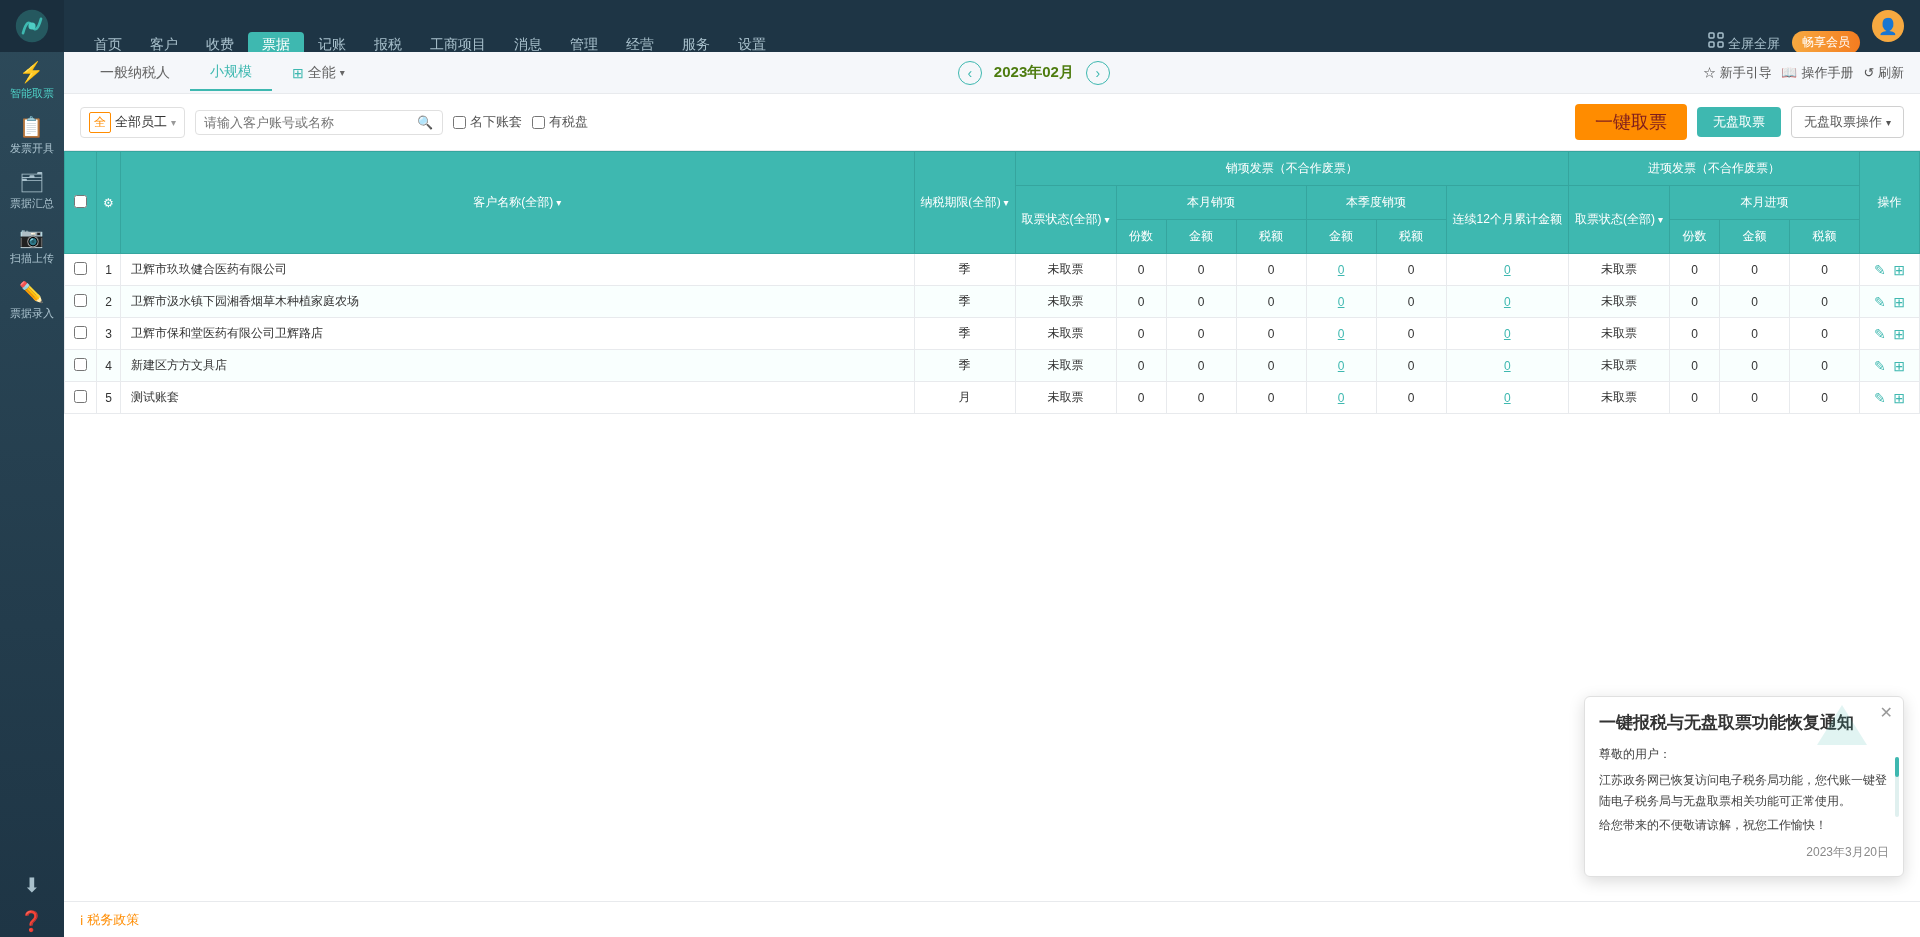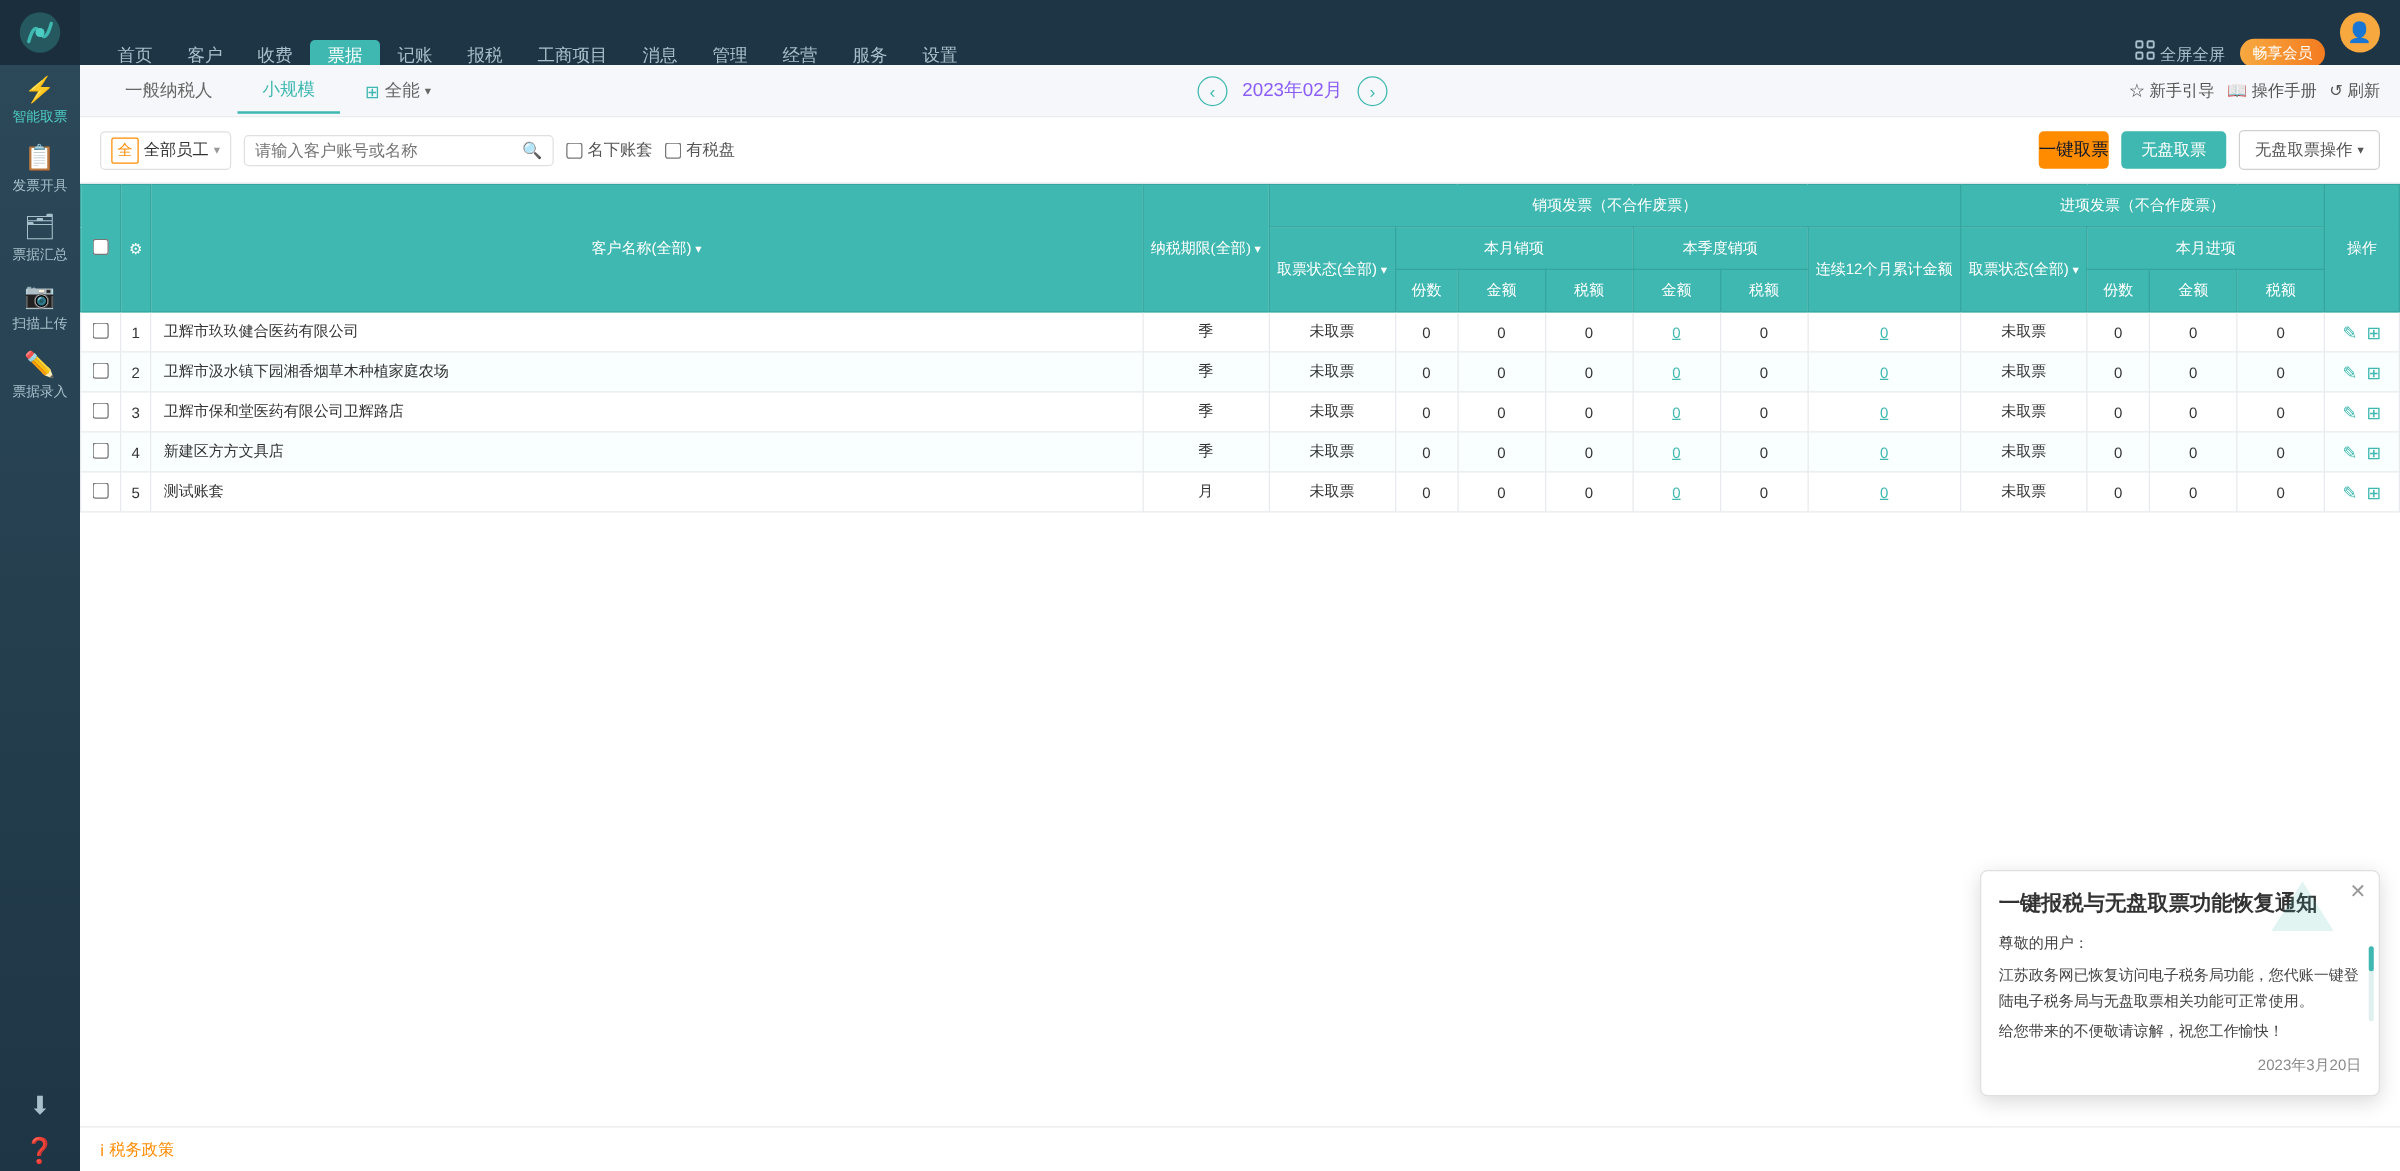--- a/index.html
+++ b/index.html
@@ -107,21 +107,21 @@
       flex: 1;
     }
     .period-btn {
       width: 24px; height: 24px;
       border-radius: 50%;
       border: 1px solid #3eb8b0;
       color: #3eb8b0;
       display: flex; align-items: center; justify-content: center;
       cursor: pointer; font-size: 14px;
     }
-    .period-text { font-size: 15px; color: #8b5cf6; font-weight: 400; }
+    .period-text { font-size: 15px; color: #4d7c0f; font-weight: 700; }
 
     .tabs-row {
       display: flex;
       align-items: center;
       padding: 0 16px;
       background: #f5f7fa;
       border-bottom: 1px solid #e8eaed;
       flex-shrink: 0;
     }
     .tabs-right { margin-left: auto; display: flex; align-items: flex-start; gap: 10px; color: #555; font-size: 13px; }
@@ -159,26 +159,26 @@
       gap: 6px;
       width: 248px;
     }
     .search-input-wrap input {
       border: none; outline: none; font-size: 13px; color: #666; width: 100%; background: transparent;
     }
     .checkbox-item { display: flex; align-items: center; gap: 4px; font-size: 13px; color: #555; cursor: pointer; }
     .checkbox-item input[type=checkbox] { cursor: pointer; }
     .btn-orange {
       background: #ff8c00;
-      color: #0f172a;
+      color: #7f1d1d;
       border: none;
       border-radius: 4px;
-      padding: 6px 0;
-      cursor: pointer;
-      font-size: 14px;
+      padding: 6px 20px;
+      cursor: pointer;
+      font-size: 18px;
     }
     .btn-teal {
       background: #3eb8b0;
       color: #fff;
       border: none;
       border-radius: 4px;
       padding: 6px 16px;
       cursor: pointer;
       font-size: 13px;
     }

